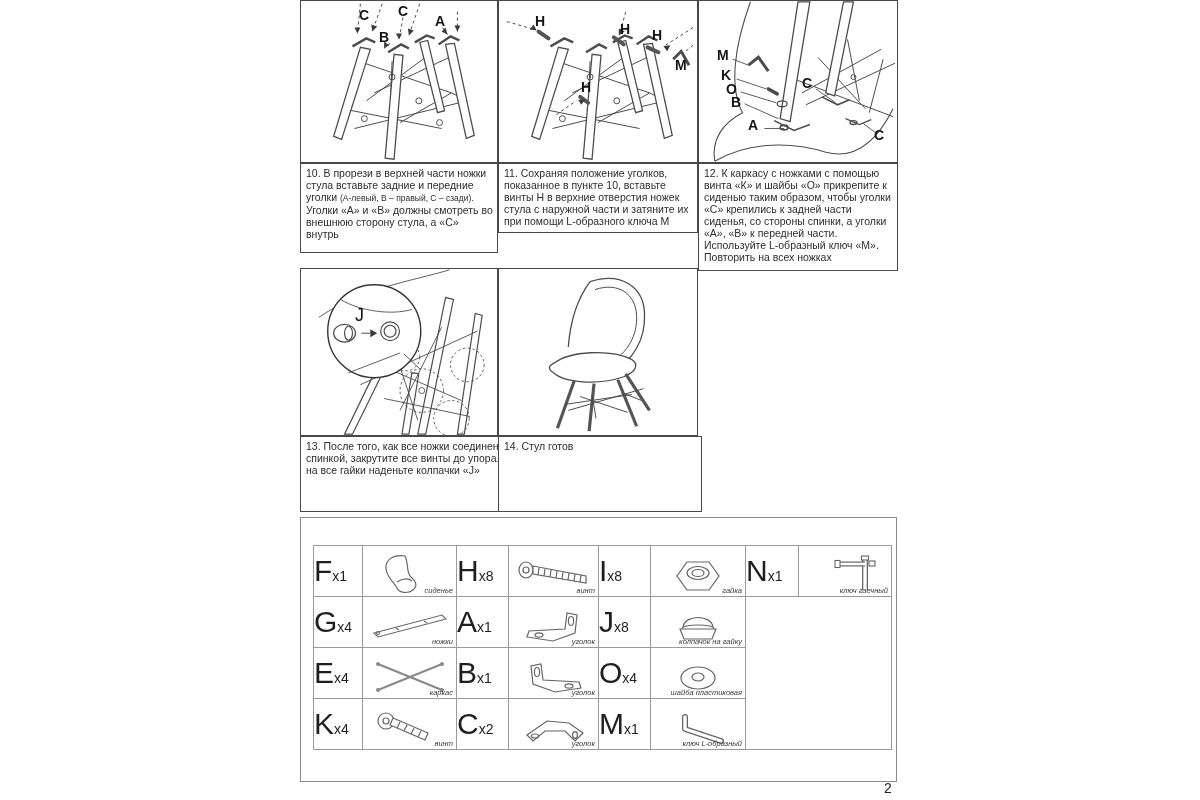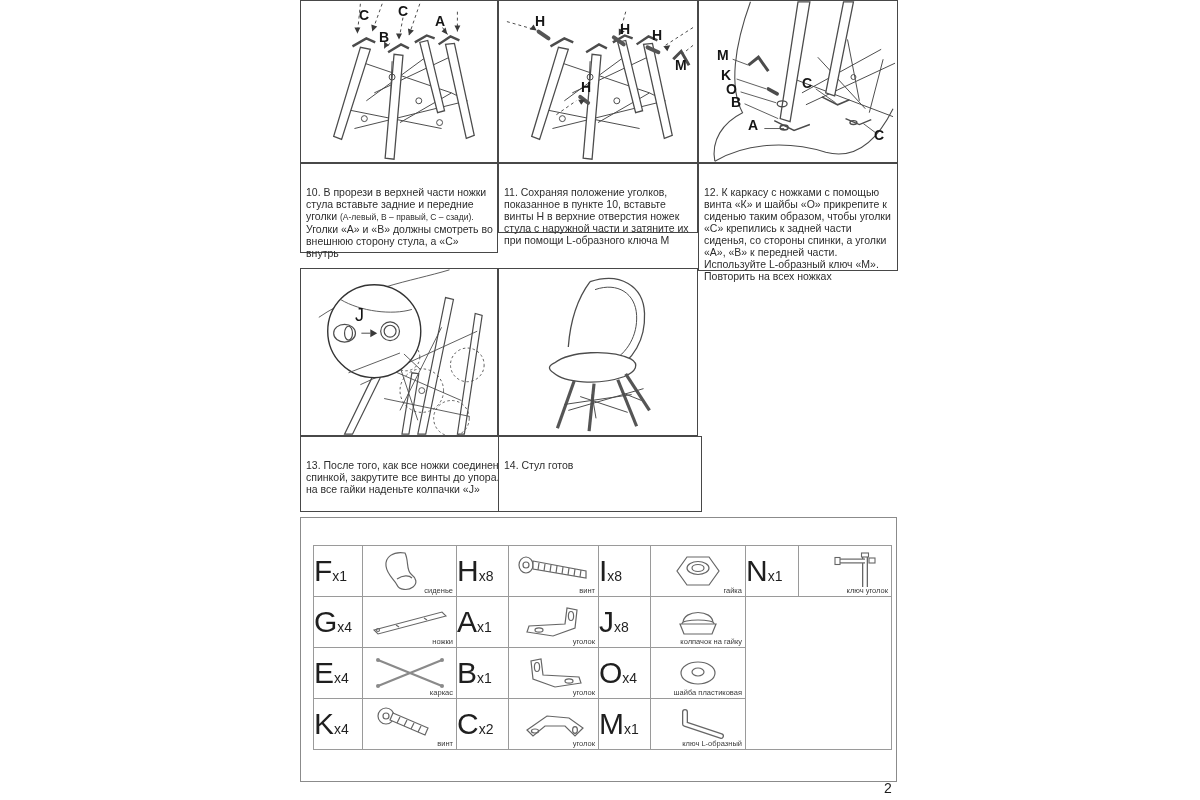--- a/index.html
+++ b/index.html
@@ -1,32 +1,32 @@
 <!DOCTYPE html>
 <html><head>
 <meta charset="utf-8">
 <style>
   html,body{margin:0;padding:0;}
   body{width:1200px;height:800px;position:relative;background:#ffffff;
        font-family:"Liberation Sans",sans-serif;color:#2d2d2d;overflow:hidden;}
   .box{position:absolute;background:#fff;border:1px solid #484848;box-sizing:border-box;}
   .imgbox{overflow:hidden;}
-  .txtbox{font-size:10.5px;line-height:12px;color:#2d2d2d;padding:22px 4px 0 5px;}
+  .txtbox{font-size:10.5px;line-height:12px;color:#2d2d2d;padding:3px 4px 0 5px;}
   .txtbox .small{font-size:8.5px;}
   .figlabel{position:absolute;font-size:14px;font-weight:600;color:#151515;}
   .figlabel.big{font-size:18px;font-weight:500;}
   .fig{display:block;width:100%;height:100%;}
   .parts-outer{position:absolute;left:300px;top:517px;width:597px;height:265px;
                border:1px solid #8b8b8b;box-sizing:border-box;background:#fff;}
   table.parts{position:absolute;left:313px;top:545px;border-collapse:collapse;table-layout:fixed;}
   table.parts td{border:1px solid #9a9a9a;padding:0;height:51px;box-sizing:border-box;background:#fff;}
   td.lc{text-align:left;vertical-align:middle;white-space:nowrap;}
   .lm{font-size:30px;font-weight:300;color:#1f1f1f;}
   .lq{font-size:14px;font-weight:300;color:#1f1f1f;}
-  td.ic .wrap{position:relative;width:100%;height:49px;display:flex;align-items:center;justify-content:center;}
+  td.ic .wrap{position:relative;width:100%;height:49px;display:flex;align-items:flex-end;justify-content:center;font-style:italic;}
   .plabel{position:absolute;right:3px;bottom:1px;font-size:7.5px;color:#3a3a3a;white-space:nowrap;}
   .pagenum{position:absolute;left:884px;top:780px;font-size:14px;color:#1d1d1d;}
   svg{shape-rendering:geometricPrecision;}
 </style>
 </head>
 <body>
 
 <div class="box imgbox" style="left:300px;top:0;width:198px;height:163px">
   <svg class="fig" viewBox="0 0 198 161">
     <g stroke="#4c4c4c" fill="none" stroke-width="1.3">
@@ -330,21 +330,21 @@
               <g fill="none">
                 <path d="M60 6 L60 38" stroke="#666" stroke-width="6"></path>
                 <path d="M60 6 L60 38" stroke="#fff" stroke-width="3.4"></path>
                 <path d="M34 12 L60 12" stroke="#666" stroke-width="5"></path>
                 <path d="M34 12 L60 12" stroke="#fff" stroke-width="2.6"></path>
                 <rect x="30" y="8.5" width="5" height="7" stroke="#666" stroke-width="1.1" fill="#fff"></rect>
                 <rect x="64" y="9" width="6" height="5" stroke="#666" stroke-width="1.1" fill="#fff"></rect>
                 <rect x="56.5" y="4" width="7" height="4" stroke="#666" stroke-width="1.1" fill="#fff"></rect>
               </g>
             </svg>
-      <span class="plabel">ключ уголок</span>
+      <span class="plabel">ключ гаечный</span>
           </div>
         </td>
   </tr>
   <tr>
     <td class="lc"><span class="lm">G</span><span class="lq">x4</span></td>
     <td class="ic">
           <div class="wrap">
       <svg width="84" height="44" viewBox="0 0 84 44">
               <g stroke="#666" fill="#fff" stroke-width="1.1">
                 <path d="M6 30 L74 12 L78 16 L10 34 Z"></path>

